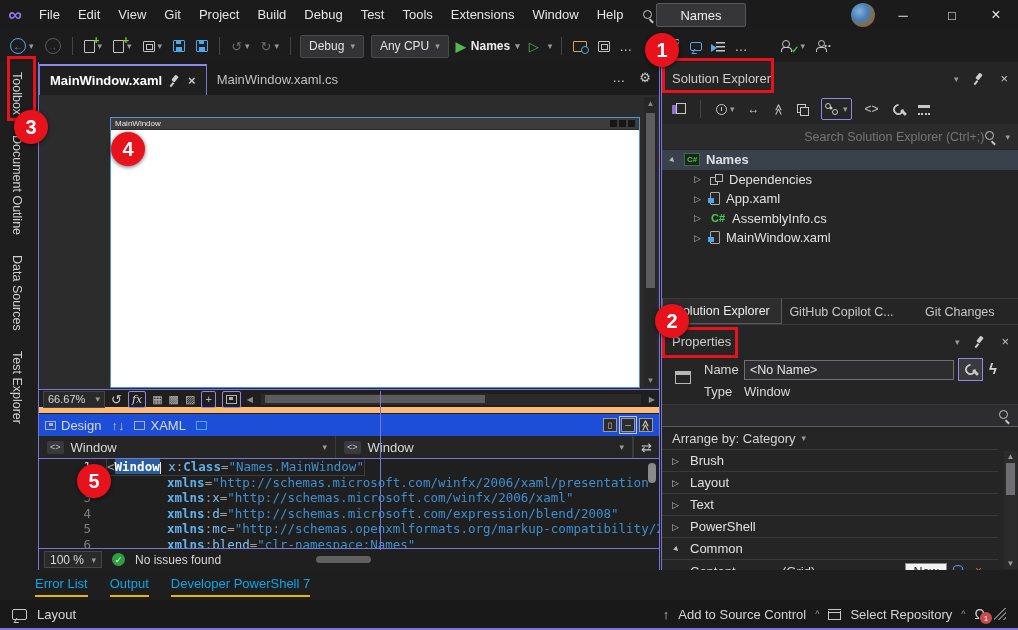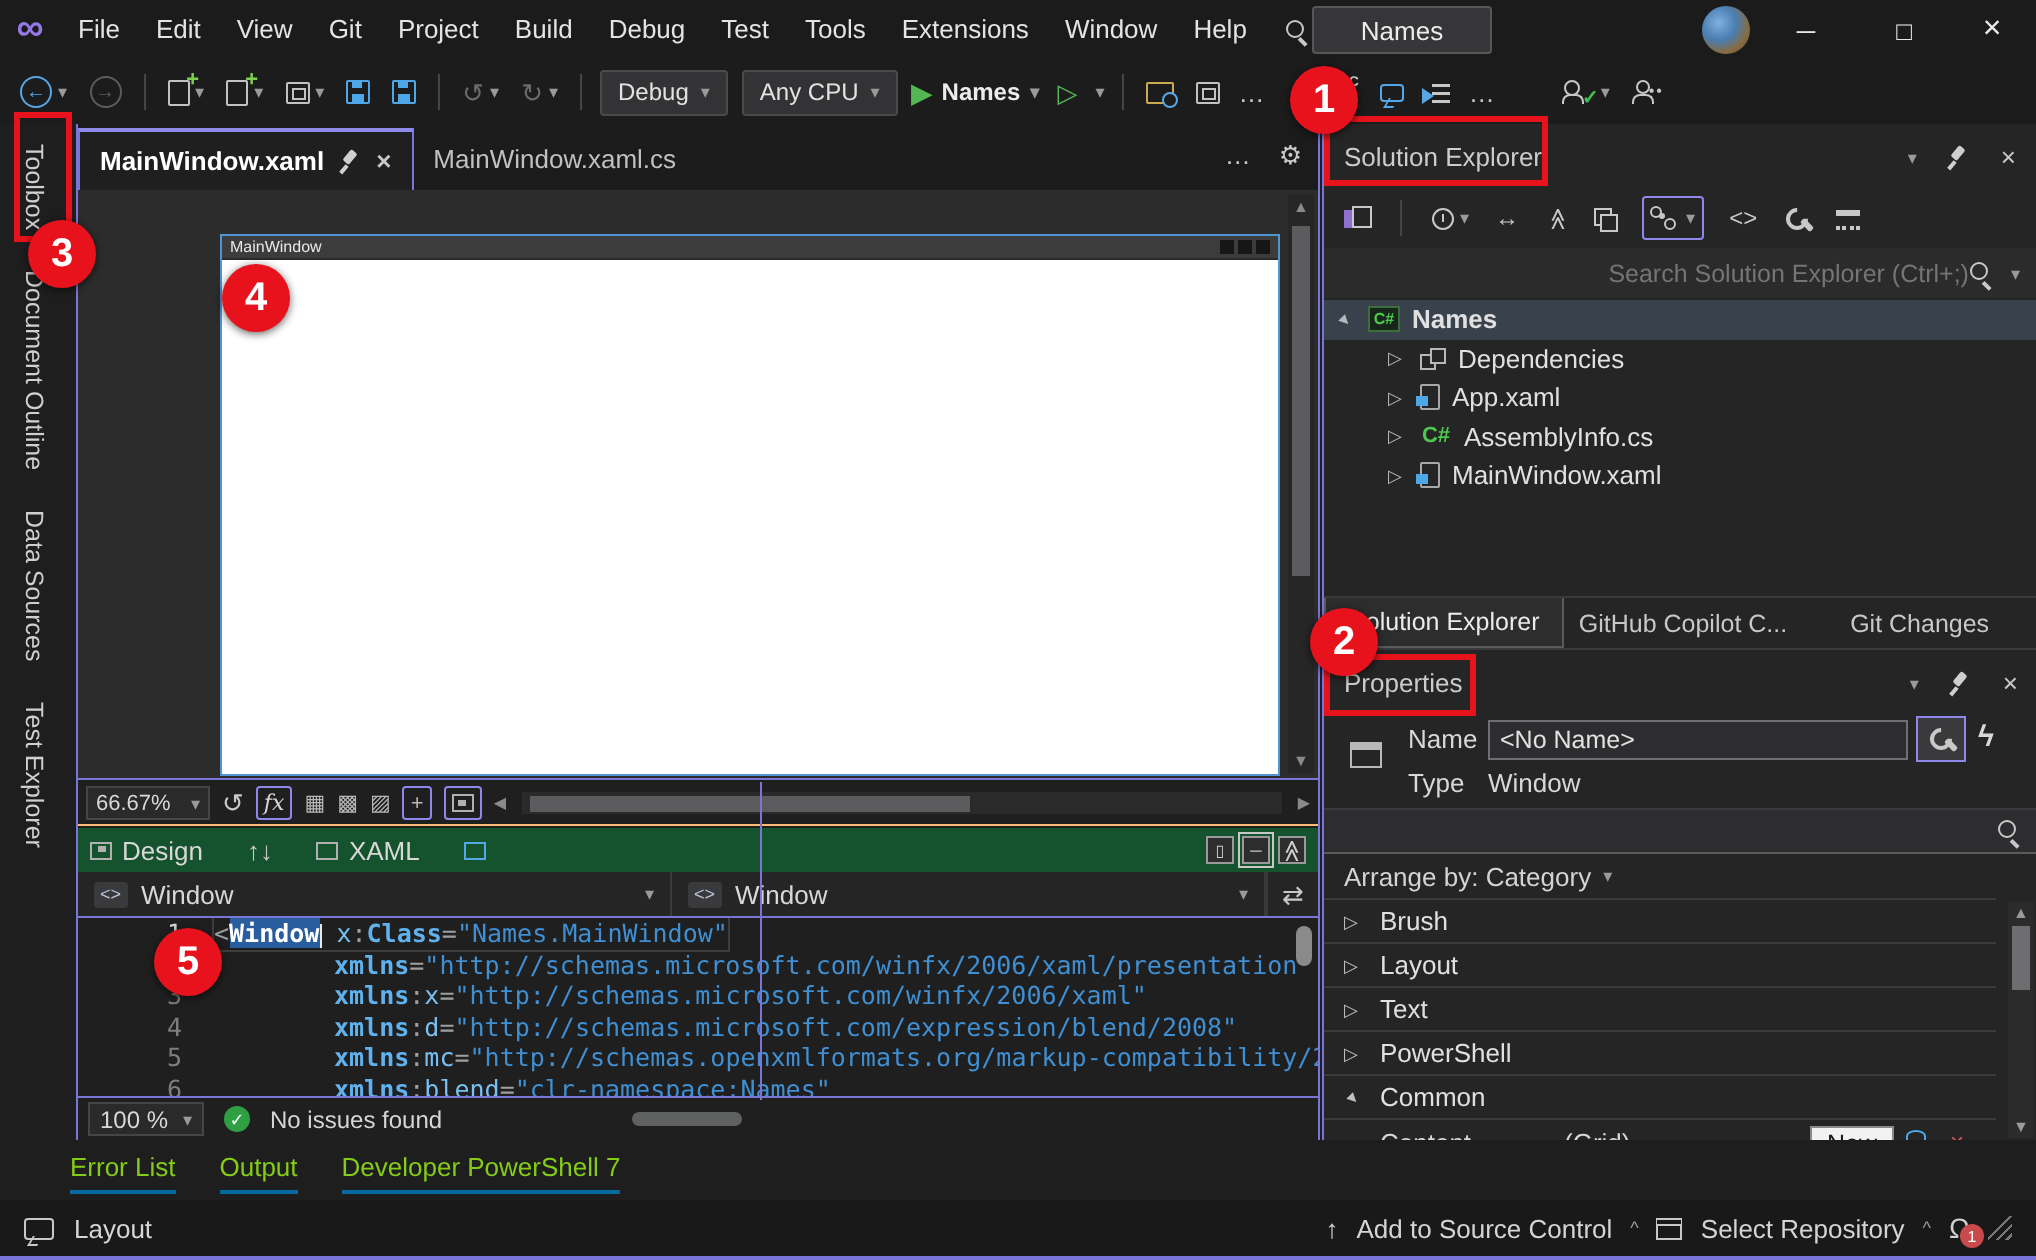--- a/index.html
+++ b/index.html
@@ -106,34 +106,34 @@
   #preview-titlebar { height:12px; background:#3c3c3c; display:flex; align-items:center;
     padding:0 4px; border-bottom:1px solid #2a2a2a; }
   #preview-titlebar .t { font-size:8px; color:#e8e8e8; }
   #preview-btns { margin-left:auto; display:flex; gap:2px; }
   #preview-btns span { width:7px; height:7px; background:#161616; }
   #dvscroll { position:absolute; right:2px; top:2px; width:13px; height:290px; background:#262627; }
   #dvscroll .th { position:absolute; left:2px; top:16px; width:9px; height:175px; background:#5c5c5e; }
   #dvscroll .a { position:absolute; left:0; width:13px; text-align:center; font-size:8px; color:#8a8a8a; }
   
   #dtoolbar { position:absolute; left:0; top:296px; width:620px; height:22px; background:#1f1f20;
-    border-bottom:1px solid #fdba74; display:flex; align-items:center; gap:6px; padding:0 4px; font-size:11px; }
+    border-bottom:6px solid #fdba74; display:flex; align-items:center; gap:6px; padding:0 4px; font-size:11px; }
   #zoombox { width:62px; height:17px; background:#2a2a2b; border:1px solid #454547;
     display:flex; align-items:center; justify-content:space-between; padding:0 4px; color:#d8d8d8; }
   .pbox { border:1px solid #8d88ea; border-radius:2px; padding:0 3px; height:17px;
     display:flex; align-items:center; }
   .fxg { font-style:italic; font-family:"DejaVu Serif", serif; color:#d8d8d8; font-size:11px; }
   .dgrid { color:#b8b8b8; font-size:11px; }
   #dhscroll { position:relative; flex:1; height:11px; background:#2a2a2b; margin:0 2px; }
   #dhscroll .th { position:absolute; left:4px; top:1.5px; width:58%; height:8px; background:#5c5c5e; }
   .harr { font-size:8px; color:#8a8a8a; }
   #dsplit-v { position:absolute; left:341px; top:296px; width:1px; height:159px; background:#7a76d8; z-index:5; }
   
-  #splitbar { position:absolute; left:0; top:319px; width:620px; height:22px; background:#14532d;
-    display:flex; align-items:center; gap:22px; padding:0 6px; }
+  #splitbar { position:absolute; left:0; top:319px; width:620px; height:22px; background:#1d4ed8;
+    display:flex; align-items:center; gap:10px; padding:0 6px; }
   .spl-tab { display:flex; align-items:center; gap:5px; color:#d8d8d8; }
   .mini-ic { width:11px; height:9px; border:1.2px solid #b0b0b0; display:inline-block; }
   .mini-ic.fill::after { content:""; display:block; width:4px; height:3px; background:#b0b0b0; margin:1.5px auto; }
   #split-btns { margin-left:auto; display:flex; gap:4px; }
   .sb { width:14px; height:14px; border:1px solid #9a9a9a; color:#d0d0d0; font-size:8px;
     display:flex; align-items:center; justify-content:center; background:#2d2d2e; }
   .sb.sel { outline:1px solid #c8c8c8; outline-offset:1px; }
   
   #breadcrumb { position:absolute; left:0; top:341px; width:620px; height:23px; background:#252526;
     border-bottom:1px solid #7a76d8; display:flex; }
@@ -262,21 +262,21 @@
     border-radius:5px / 3px; }
   #contentrow .chev { position:absolute; left:304px; top:8px; }
   #contentrow .redx { position:absolute; left:313px; top:4px; color:#d85858; font-size:12px; }
   #pscroll { position:absolute; right:2px; top:126px; width:13px; height:118px; background:#2b2b2c; }
   #pscroll .th { position:absolute; left:2px; top:12px; width:9px; height:32px; background:#6e6e70; }
   #pscroll .a { position:absolute; left:0; width:13px; text-align:center; font-size:8px; color:#9a9a9a; }
 
   
   #bottombar { position:absolute; left:0; top:570px; width:1018px; height:30px; background:#1e1e1f;
     display:flex; align-items:flex-start; gap:22px; padding:6px 0 0 35px; }
-  .btab { color:#84cc16; padding-bottom:4px; border-bottom:2px solid #0369a1; }
+  .btab { color:#0ea5e9; padding-bottom:4px; border-bottom:2px solid #eab308; }
   #statusbar { position:absolute; left:0; top:600px; width:1018px; height:30px; background:#191919;
     border-bottom:2px solid #7a76d8; display:flex; align-items:center; padding:0 12px; gap:10px; }
   .i-bubble { position:relative; width:15px; height:11px; border:1.5px solid #c8c8c8; border-radius:2px; }
   .i-bubble::after { content:""; position:absolute; left:2px; bottom:-4px; width:4px; height:4px;
     border-left:1.5px solid #c8c8c8; border-bottom:1.5px solid #c8c8c8; transform:skewX(-30deg); }
   #sb-right { margin-left:auto; display:flex; align-items:center; gap:9px; color:#d4d4d4; }
   .i-bell { position:relative; font-size:14px; color:#d0d0d0; }
   .badge { position:absolute; right:-7px; bottom:-2px; width:12px; height:12px; border-radius:50%;
     background:#c84a4a; color:#fff; font-size:8px; display:flex; align-items:center; justify-content:center; }
   .i-archive { width:13px; height:11px; border:1.4px solid #c8c8c8; border-top:4px double #c8c8c8; }

